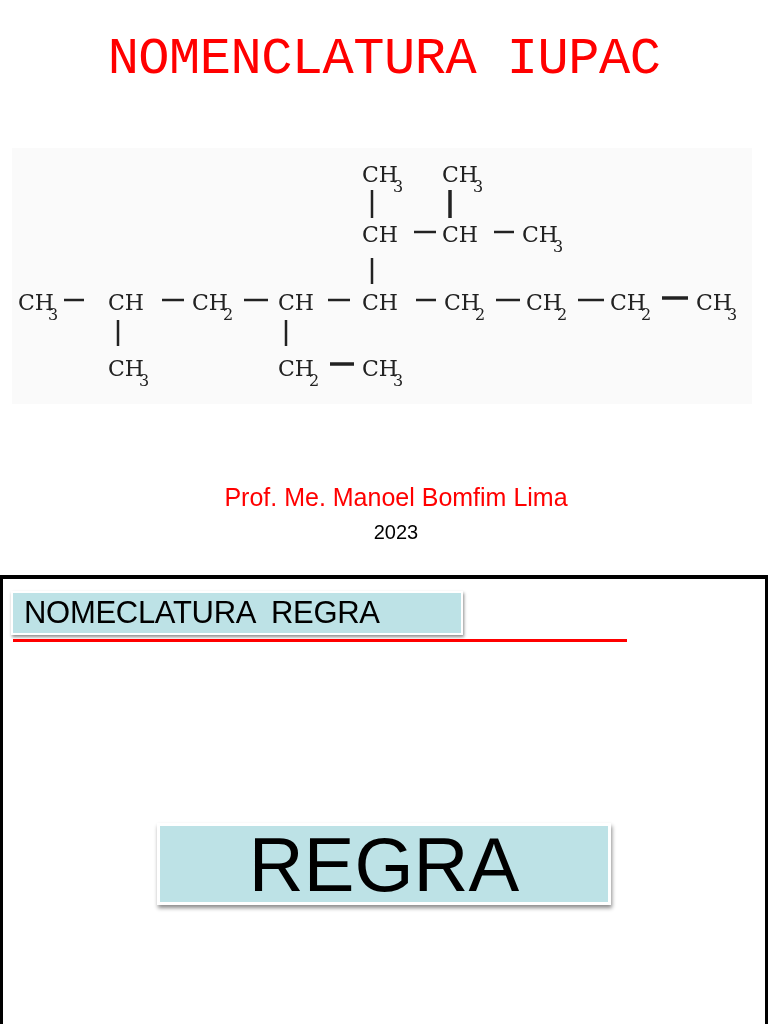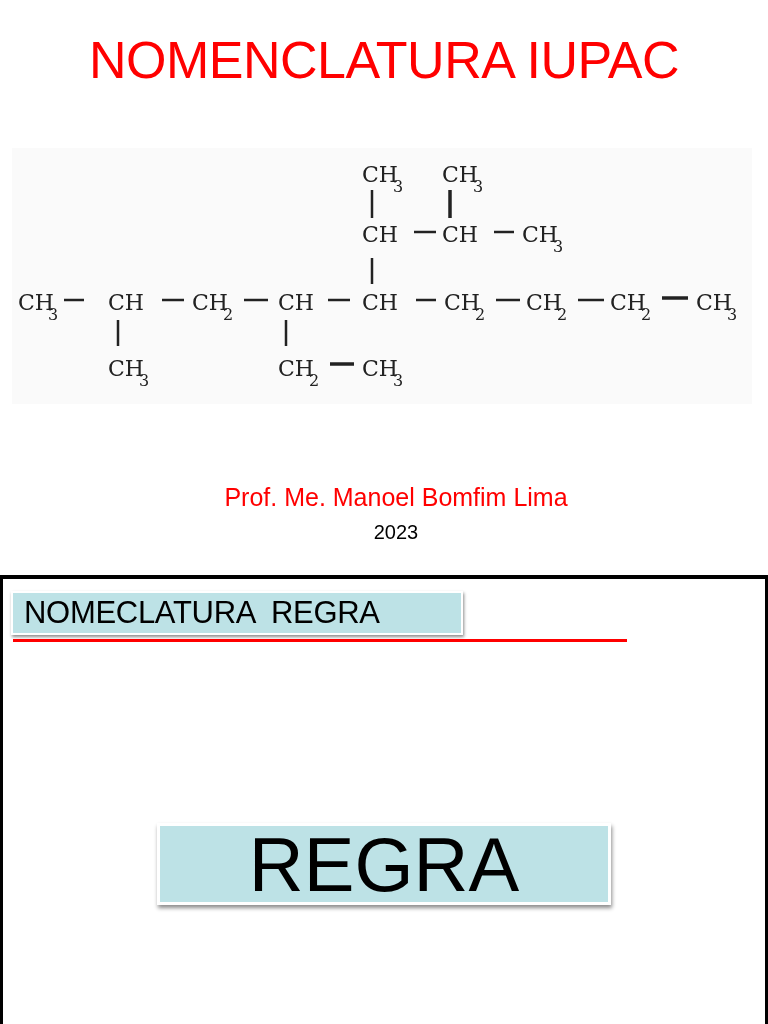--- a/index.html
+++ b/index.html
@@ -22,21 +22,21 @@
     }
     .title {
       position: absolute;
       left: 0; top: 28px;
       width: 768px;
       text-align: center;
       color: #ff0000;
       font-size: 52px;
       line-height: 64px;
       letter-spacing: -0.5px;
-      font-family: Liberation Sans, sans-serif;
+      font-family: Liberation Mono, monospace;
     }
     .structure {
       position: absolute;
       left: 12px; top: 148px;
       width: 740px; height: 256px;
       background: #fafafa;
     }
     .structure svg {
       width: 740px; height: 256px;
       display: block;

